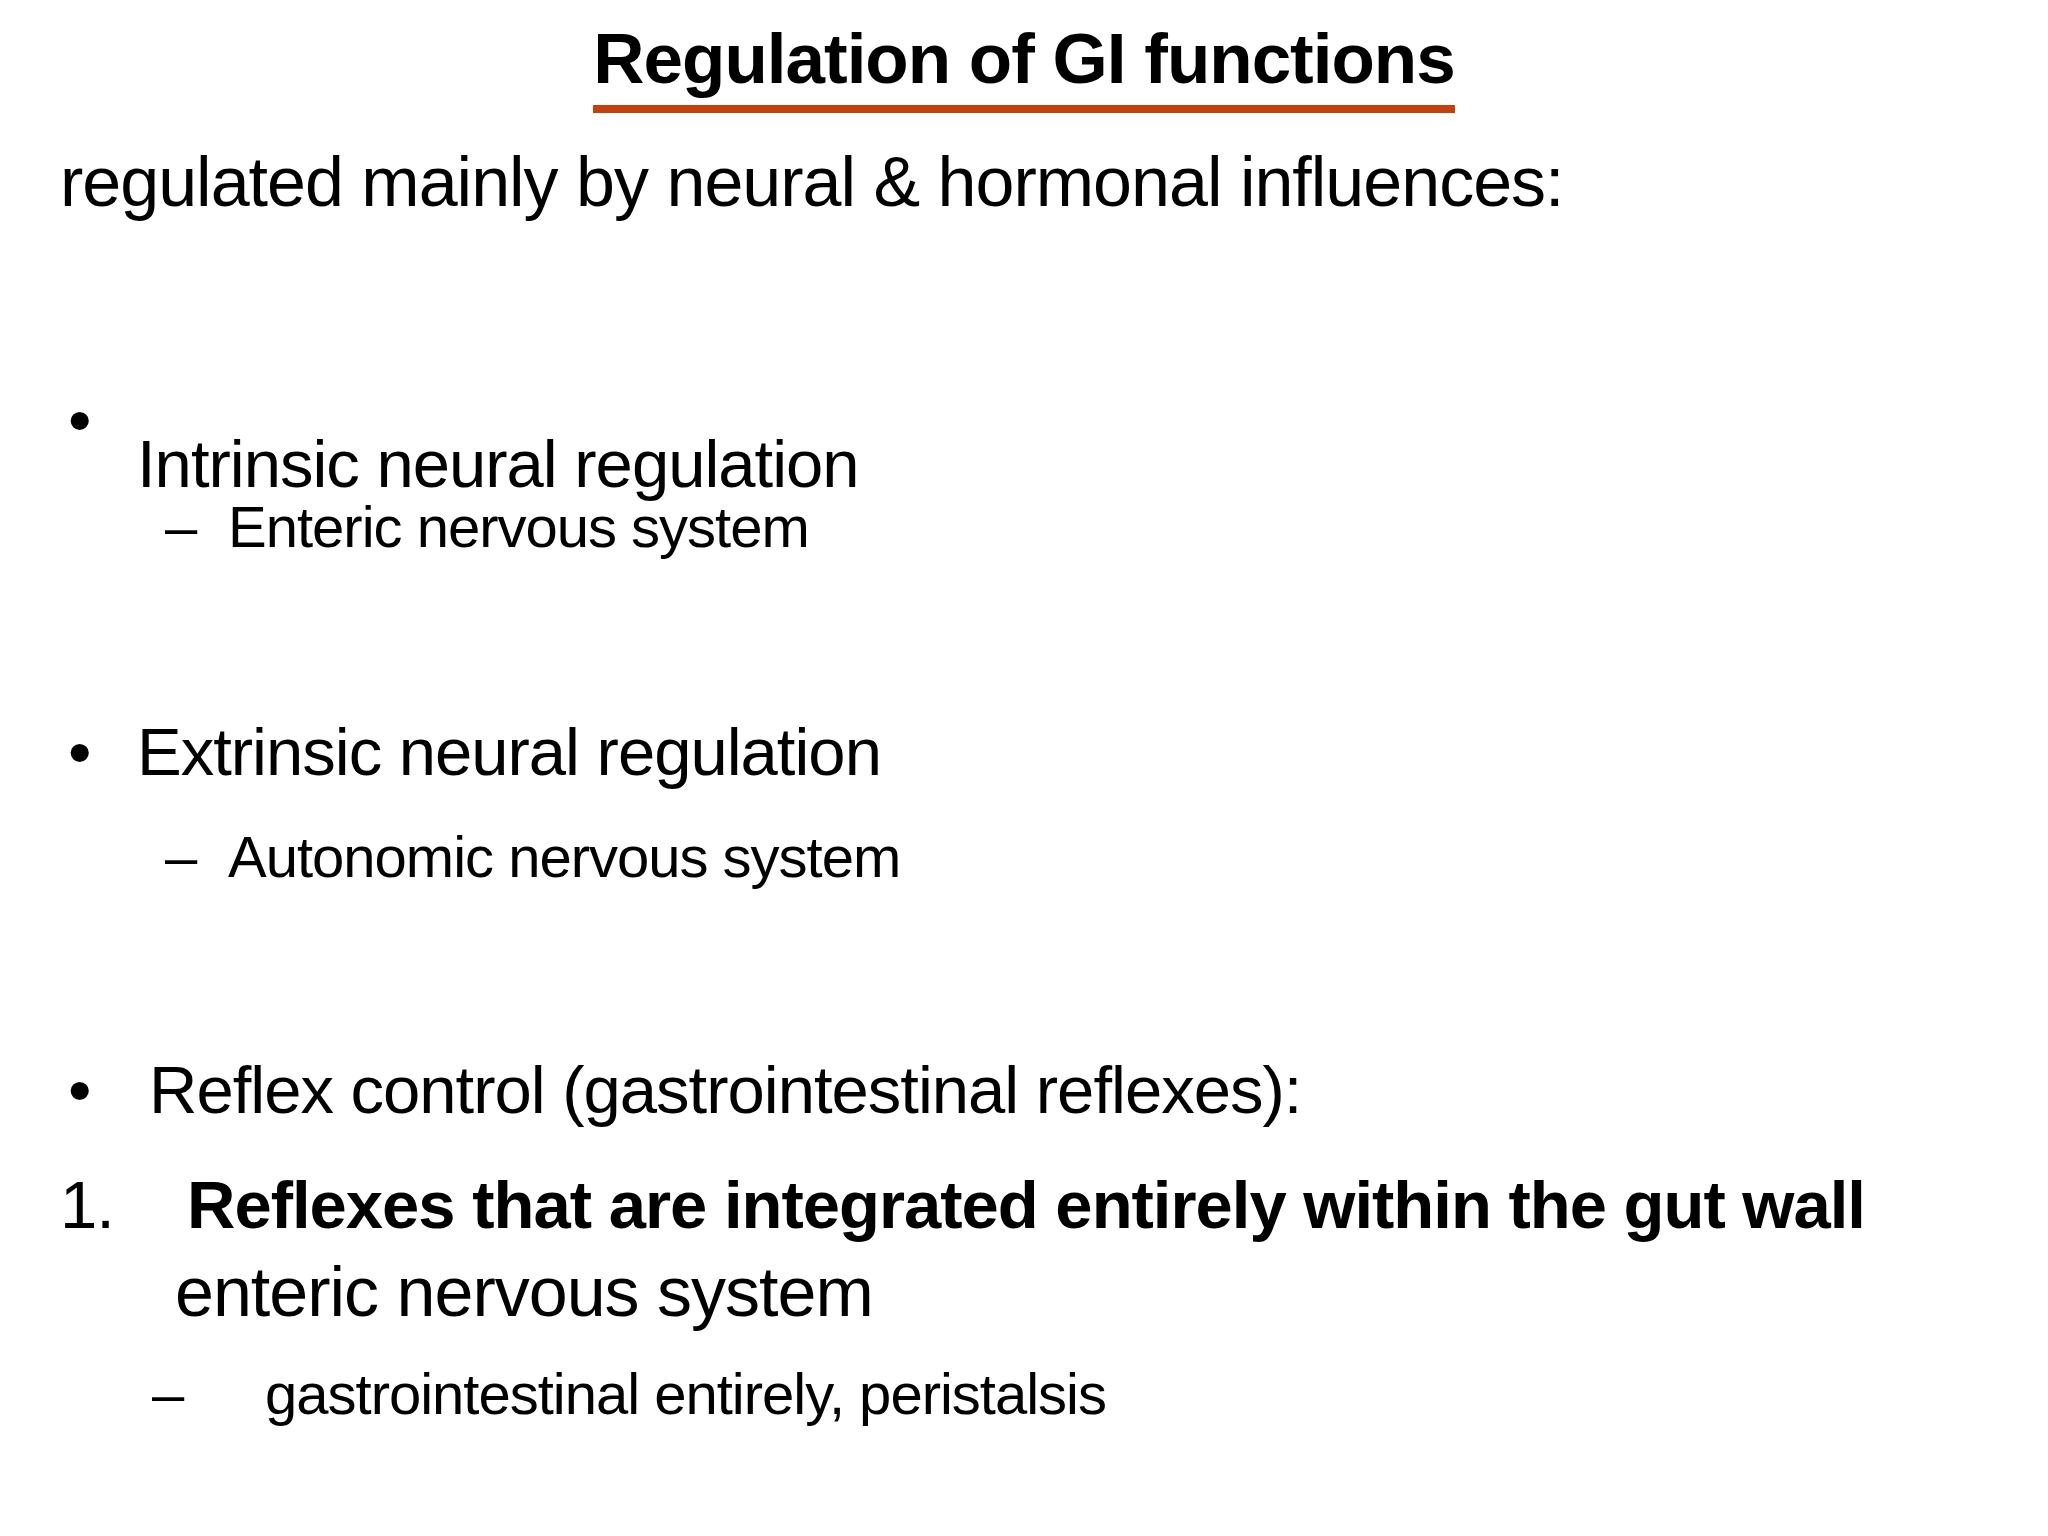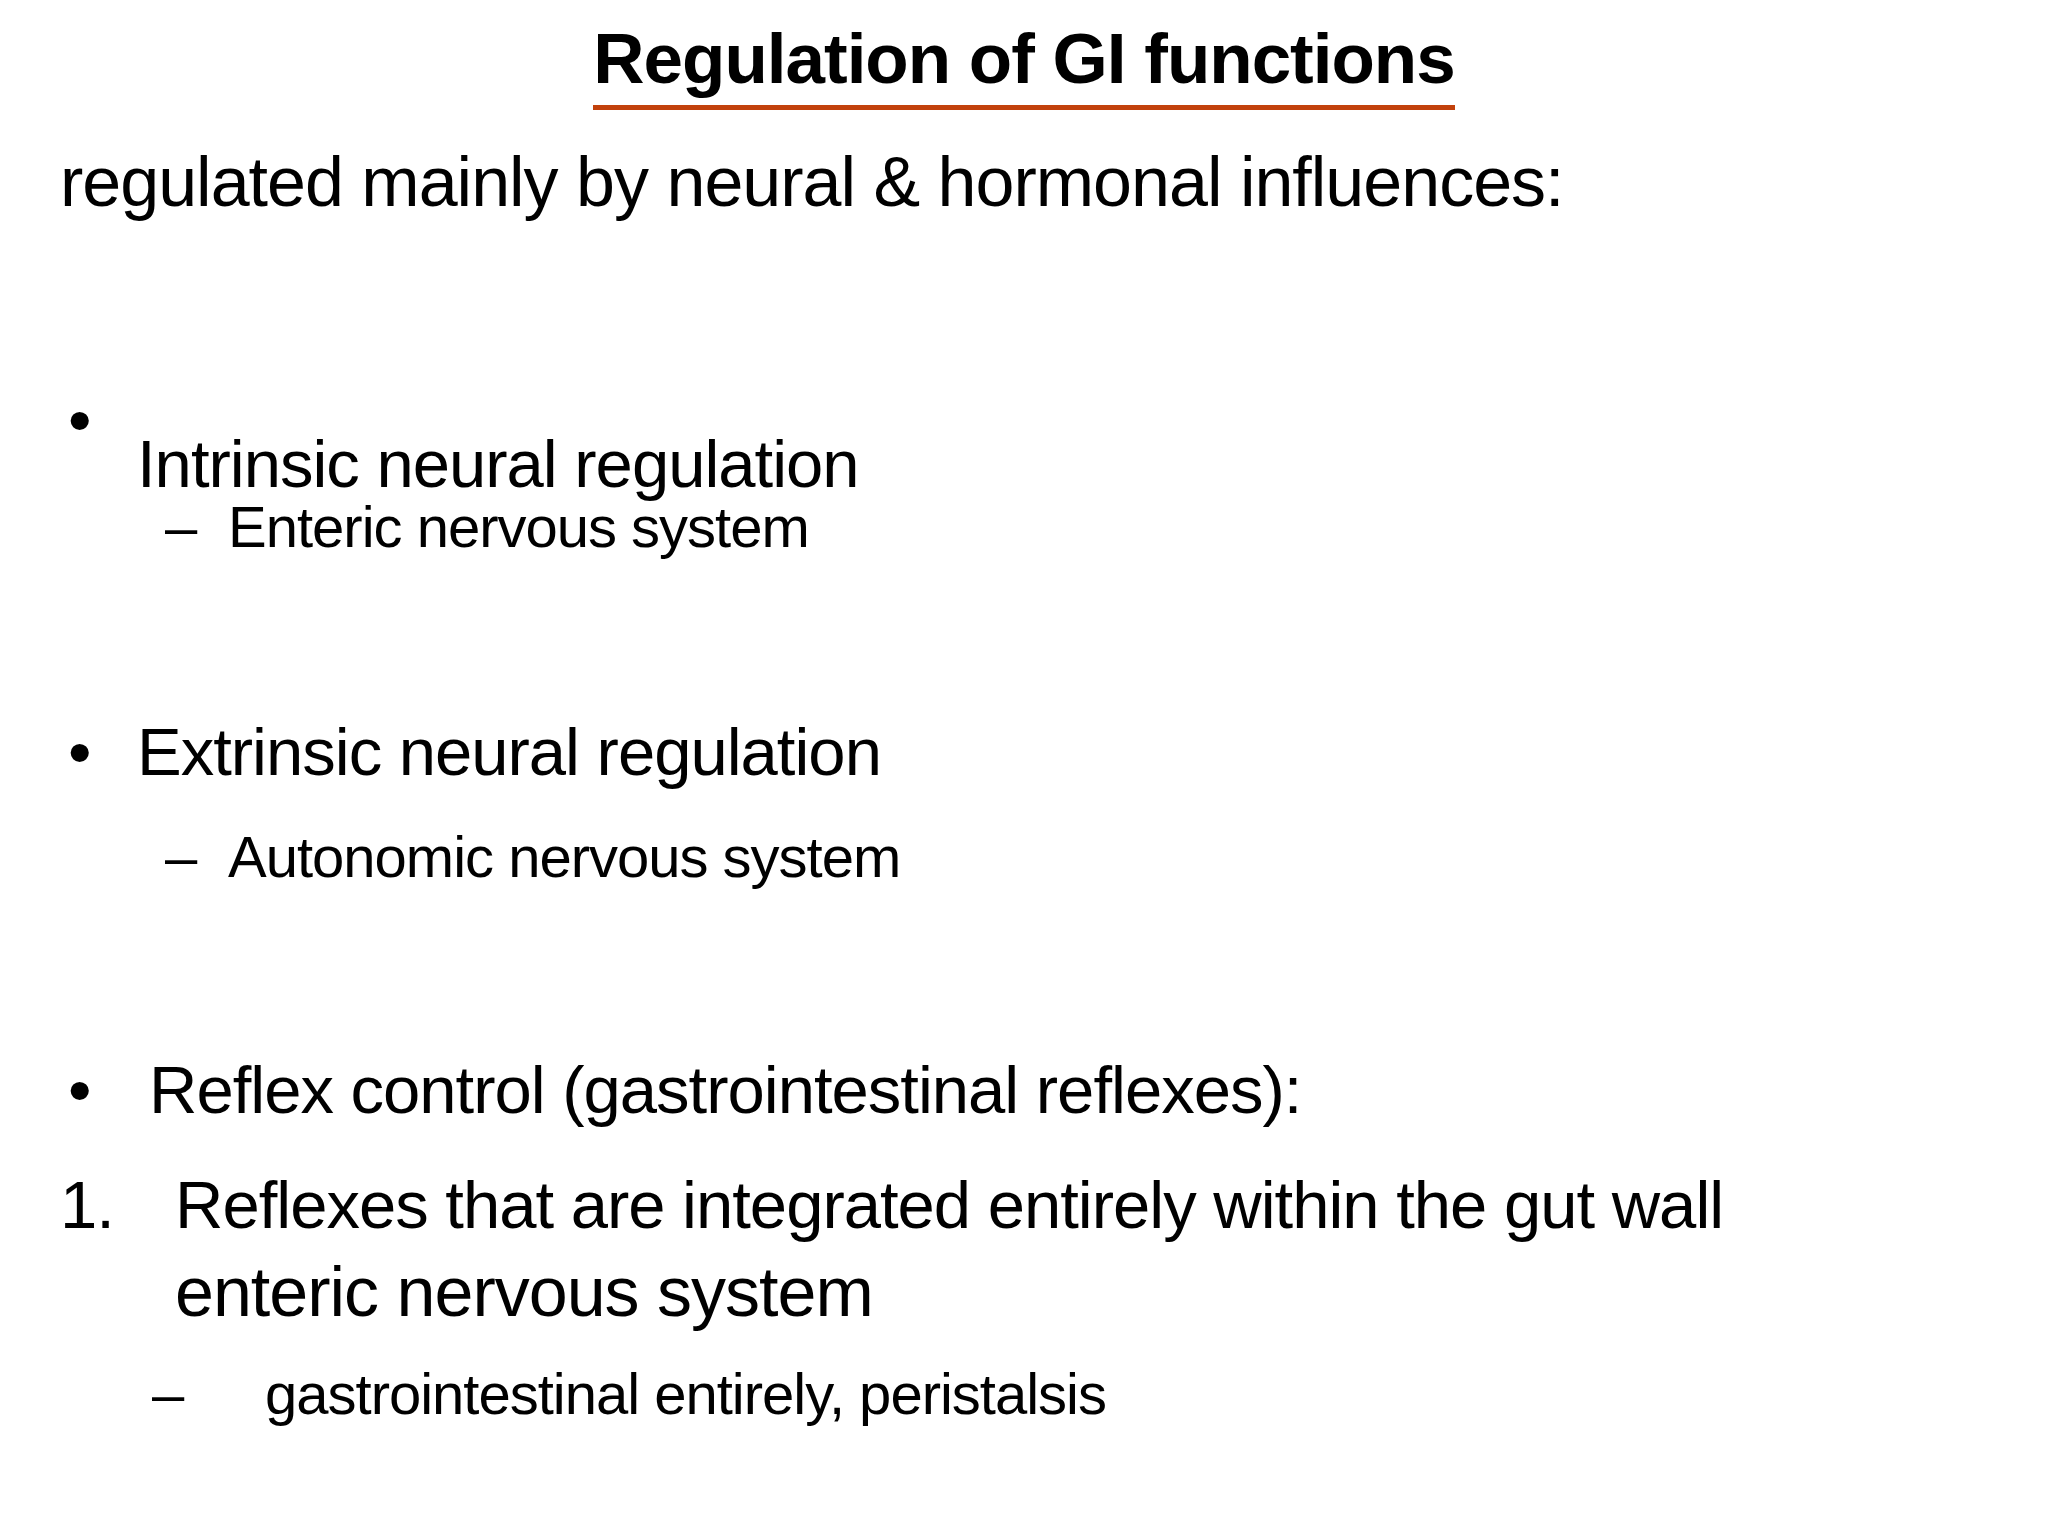--- a/index.html
+++ b/index.html
@@ -18,21 +18,21 @@
     top:16px;
     left:0;
     width:100%;
     text-align:center;
   }
   .slide-title{
     display:inline-block;
     font-size:71px;
     font-weight:bold;
     line-height:1.2;
-    border-bottom:5px solid #c2410c;
+    border-bottom:8px solid #c2410c;
     padding-bottom:4px;
   }
   .text-line{
     position:absolute;
     font-size:70px;
     line-height:1.2;
     white-space:nowrap;
   }
   .intro{top:140px;left:60px;}
   .heading{top:263px;left:57px;font-weight:bold;}
@@ -43,21 +43,21 @@
     font-size:67px;
     line-height:1.2;
   }
   .item .marker{position:absolute;top:0;}
   .item .text{position:absolute;top:0;white-space:nowrap;}
   .i0{top:380px;} .i0 .marker{left:68px;} .i0 .text{left:137px;margin-top:44px;}
   .i1{top:492px;font-size:58px;} .i1 .marker{left:165px;} .i1 .text{left:228px;}
   .i2{top:712px;} .i2 .marker{left:68px;} .i2 .text{left:137px;}
   .i3{top:822px;font-size:58px;} .i3 .marker{left:165px;} .i3 .text{left:228px;}
   .i4{top:1050px;} .i4 .marker{left:68px;} .i4 .text{left:137px;margin-left:12px;}
-  .i5{top:1165px;} .i5 .marker{left:60px;} .i5 .text{left:175px;}
+  .i5{top:1165px;} .i5 .marker{left:60px;} .i5 .text{left:187px;font-weight:bold;}
   .i5b{top:1250px;left:175px;}
   .i6{top:1359px;font-size:58px;} .i6 .marker{left:152px;} .i6 .text{left:265px;}
 </style>
 </head>
 <body>
 
 <div class="slide">
 
   <div class="title-wrap">
     <span class="slide-title">Regulation of GI functions</span>

